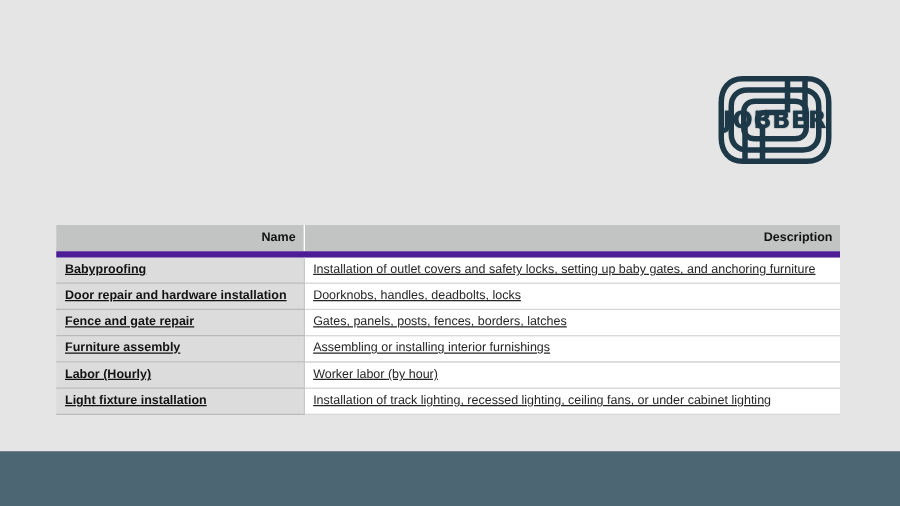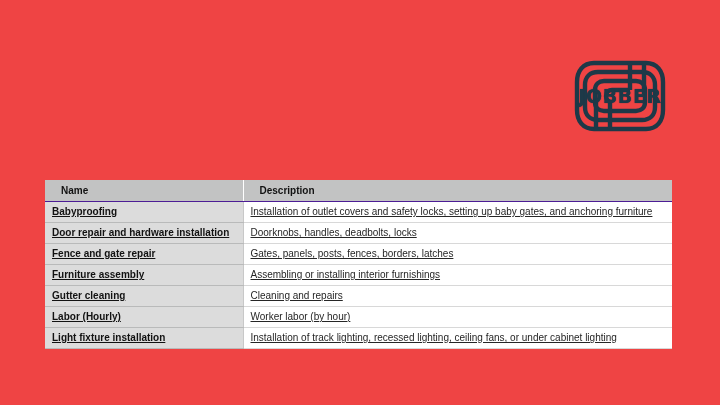--- a/index.html
+++ b/index.html
@@ -11,22 +11,22 @@
     height: 405px;
     overflow: hidden;
     background: #4d6673;
     font-family: "Liberation Sans", sans-serif;
     -webkit-font-smoothing: antialiased;
   }
 
   .page {
     position: relative;
     width: 720px;
-    height: 405px;
-    background: #ef4444;
+    height: 361px;
+    background: #e5e5e5;
   }
 
   
   .logo-block {
     position: absolute;
     left: 574px;
     top: 54px;
     width: 92px;
     height: 84px;
   }
@@ -64,26 +64,26 @@
     border-collapse: collapse;
     table-layout: fixed;
     font-size: 10.5px;
     color: #1a1a1a;
   }
   table.data-table col.c-name { width: 198px; }
   table.data-table col.c-desc { width: 429px; }
 
   table.data-table th {
     background: #c2c3c3;
-    text-align: left;
+    text-align: right;
     font-weight: bold;
     font-size: 10px;
     padding: 5px 6px 5px 16px;
     height: 10px;
-    border-bottom: 1px solid #4c1d95;
+    border-bottom: 5px solid #4c1d95;
     color: #121212;
     white-space: nowrap;
     overflow: hidden;
   }
   table.data-table th.th-desc {
     border-left: 1px solid #ffffff;
   }
 
   table.data-table td {
     padding: 4px 6px 4px 7px;
@@ -156,24 +156,20 @@
           </tr>
           <tr>
             <td class="cell-name">Fence and gate repair</td>
             <td class="cell-desc">Gates, panels, posts, fences, borders, latches</td>
           </tr>
           <tr>
             <td class="cell-name">Furniture assembly</td>
             <td class="cell-desc">Assembling or installing interior furnishings</td>
           </tr>
           <tr>
-            <td class="cell-name">Gutter cleaning</td>
-            <td class="cell-desc">Cleaning and repairs</td>
-          </tr>
-          <tr>
             <td class="cell-name">Labor (Hourly)</td>
             <td class="cell-desc">Worker labor (by hour)</td>
           </tr>
           <tr>
             <td class="cell-name">Light fixture installation</td>
             <td class="cell-desc">Installation of track lighting, recessed lighting, ceiling fans, or under cabinet lighting</td>
           </tr>
         </tbody>
     </table>
   </div>

